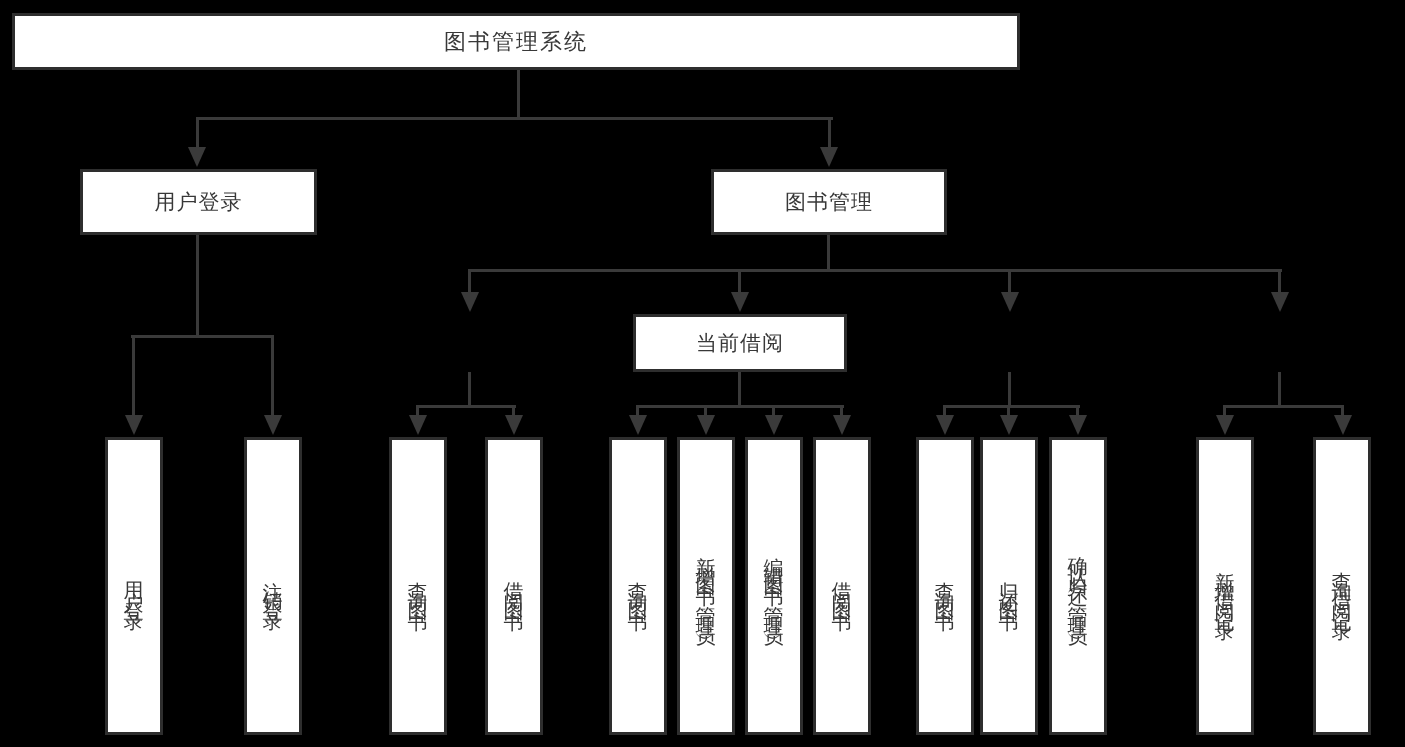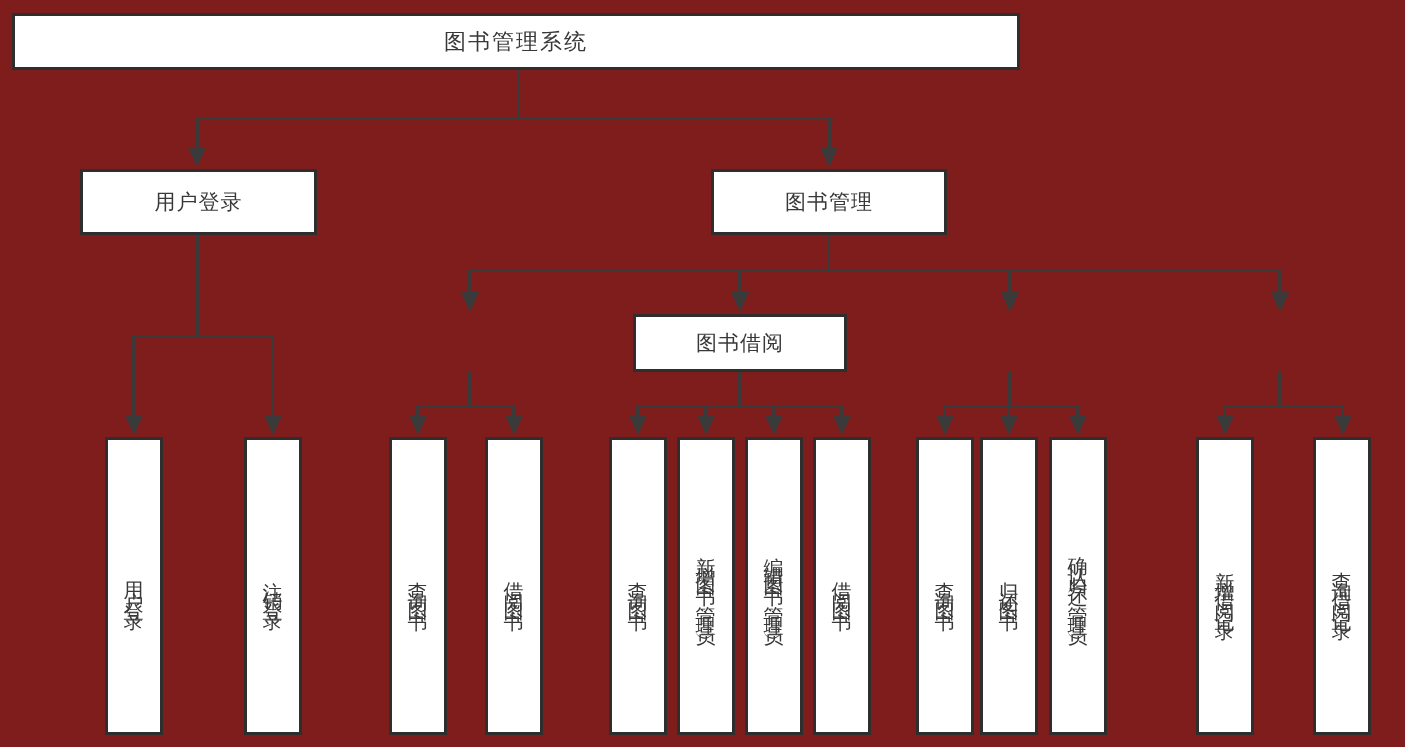--- a/index.html
+++ b/index.html
@@ -1,17 +1,17 @@
 <!DOCTYPE html>
 <html><head>
 <meta charset="utf-8">
 <style>
   html,body{margin:0;padding:0;background:#ffffff;}
   .canvas{
-    position:relative;width:1405px;height:747px;background:#7f1d1d;overflow:hidden;
+    position:relative;width:1405px;height:747px;background:#000000;overflow:hidden;
     font-family:"Liberation Sans","DejaVu Sans",sans-serif;color:#383838;
   }
   .box{
     position:absolute;background:#ffffff;border:3px solid #2e2e2e;box-sizing:border-box;
     display:flex;align-items:center;justify-content:center;
   }
   .hlabel{font-size:21px;letter-spacing:1px;color:#383838;white-space:nowrap;}
   .rootlabel{font-size:22px;letter-spacing:2px;}
   .leaf{top:437px;width:58px;height:298px;}
   .vtext{
@@ -98,21 +98,21 @@
   </div>
 
   <div class="box" style="left:80px;top:169px;width:237px;height:66px">
     <span class="hlabel">用户登录</span>
   </div>
   <div class="box" style="left:711px;top:169px;width:236px;height:66px">
     <span class="hlabel">图书管理</span>
   </div>
 
   <div class="box" style="left:633px;top:314px;width:214px;height:58px">
-    <span class="hlabel">图书借阅</span>
+    <span class="hlabel">当前借阅</span>
   </div>
 
   <div class="box leaf" style="left:105px">
     <span class="vtext">用户登录</span>
   </div>
   <div class="box leaf" style="left:244px">
     <span class="vtext">注销登录</span>
   </div>
 
   <div class="box leaf" style="left:389px">

